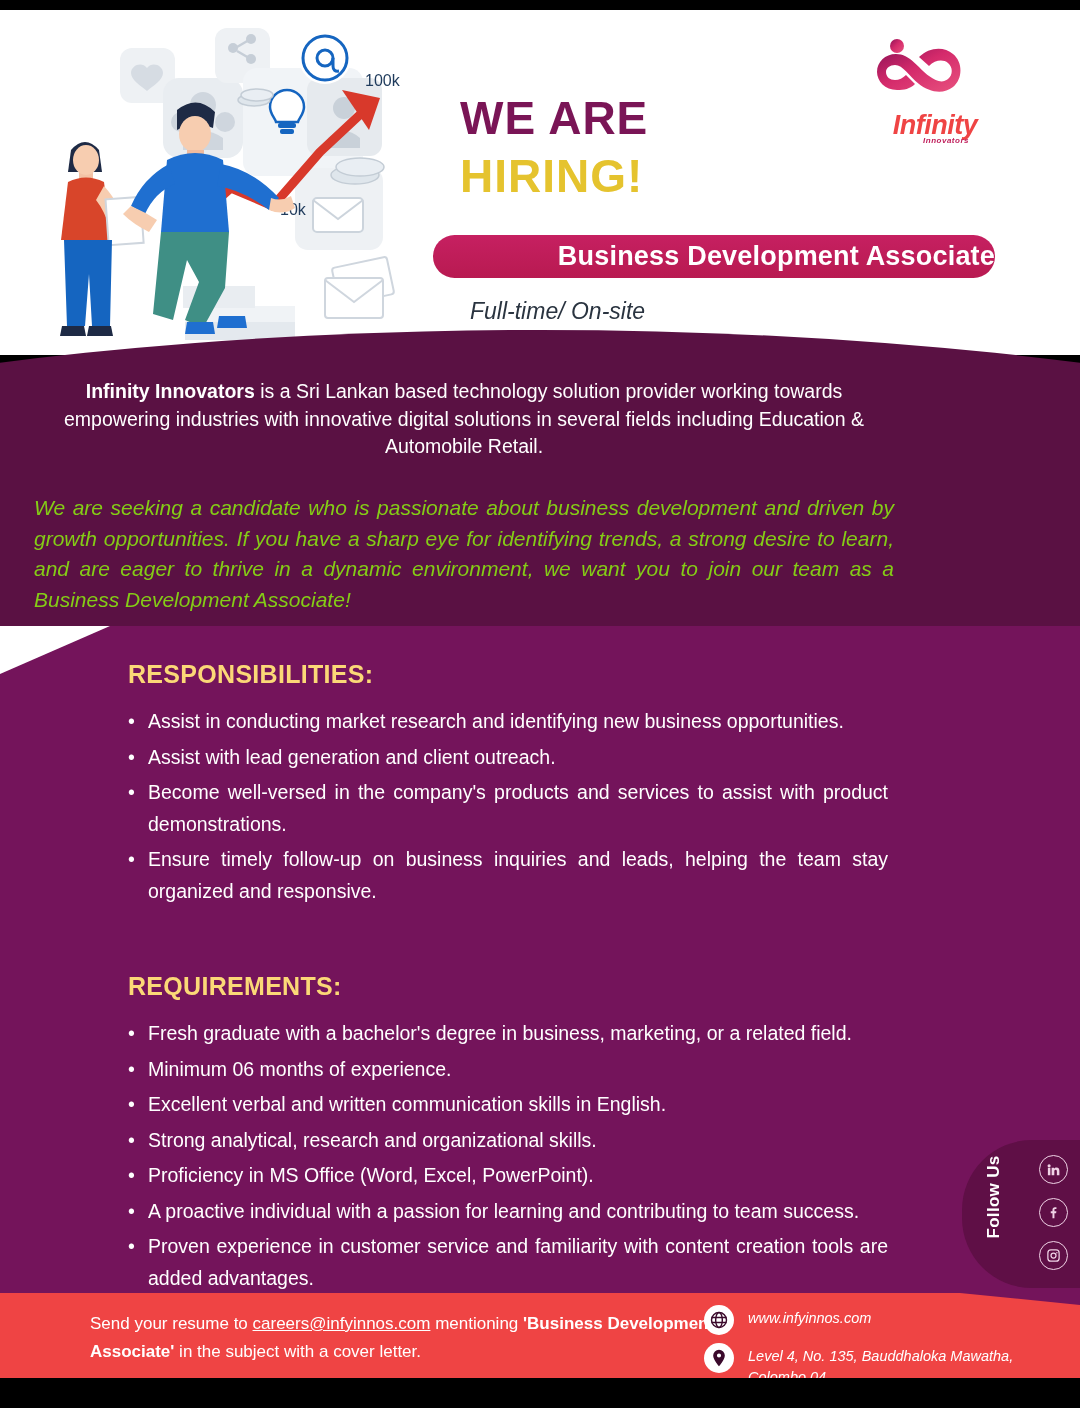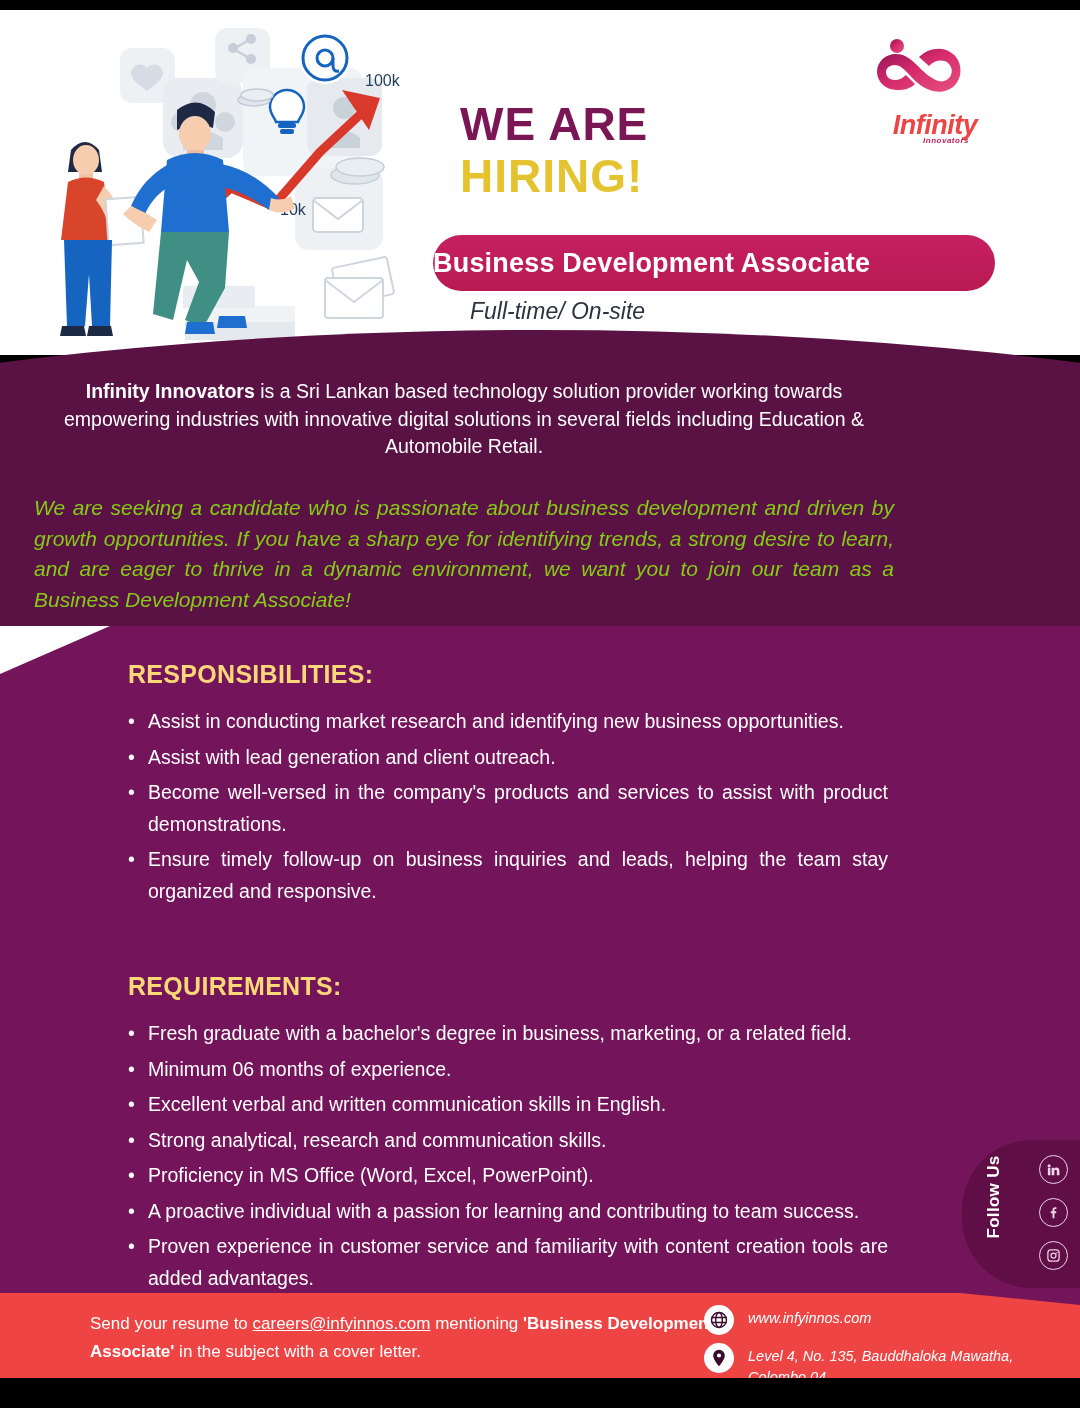--- a/index.html
+++ b/index.html
@@ -18,31 +18,30 @@
   .hero{
     position:absolute; left:0; top:10px; width:1080px; height:345px;
     background:#ffffff; overflow:hidden;
   }
   .hero-art{ position:absolute; left:35px; top:0px; width:400px; height:345px; }
 
   .we-are{
     position:absolute; left:460px; top:85px;
     font-size:46px; font-weight:bold; letter-spacing:1px; color:#7a1556;
     line-height:1.0;
-    margin-top:6px;
   }
   .hiring{
     position:absolute; left:460px; top:143px;
     font-size:46px; font-weight:bold; letter-spacing:1px; color:#e5c32e;
     line-height:1.0;
   }
   .role-pill{
-    position:absolute; left:433px; top:225px; width:562px; height:56px;
+    position:absolute; left:433px; top:225px; width:562px; height:43px;
     background:linear-gradient(180deg,#c62061 0%,#b81a51 100%);
-    border-radius:30px; display:flex; align-items:center; justify-content:flex-start;
+    border-radius:30px; display:flex; align-items:center; justify-content:flex-end;
   }
   .role-pill span{
     color:#fff; font-size:27px; font-weight:bold; letter-spacing:.2px;
   }
   .role-type{
     position:absolute; left:470px; top:288px;
     font-style:italic; font-size:23px; color:#2a3440;
   }
   .logo-wrap{ position:absolute; left:875px; top:22px; width:120px; height:112px; }
   .logo-text{
@@ -270,21 +269,21 @@
         <li>Assist with lead generation and client outreach.</li>
         <li>Become well-versed in the company's products and services to assist with product demonstrations.</li>
         <li>Ensure timely follow-up on business inquiries and leads, helping the team stay organized and responsive.</li>
       </ul>
 
     <h2 class="sec-head req-head">REQUIREMENTS:</h2>
     <ul class="items req-list">
         <li>Fresh graduate with a bachelor's degree in business, marketing, or a related field.</li>
         <li>Minimum 06 months of experience.</li>
         <li>Excellent verbal and written communication skills in English.</li>
-        <li>Strong analytical, research and communication skills.</li>
+        <li>Strong analytical, research and organizational skills.</li>
         <li>Proficiency in MS Office (Word, Excel, PowerPoint).</li>
         <li>A proactive individual with a passion for learning and contributing to team success.</li>
         <li>Proven experience in customer service and familiarity with content creation tools are added advantages.</li>
       </ul>
   </div>
   <div class="notch"></div>
 
   <div class="follow">
     <div class="follow-label">Follow Us</div>
     <a class="soc soc-li">

